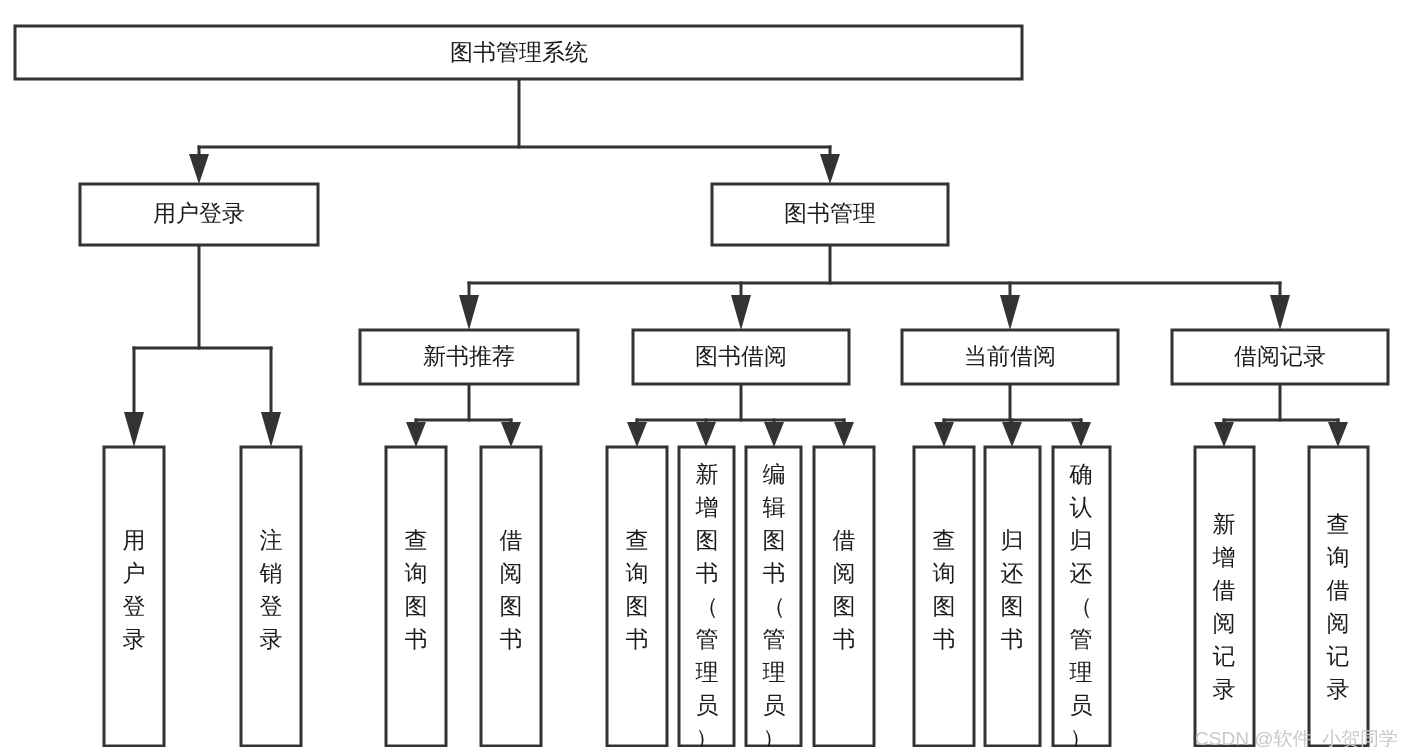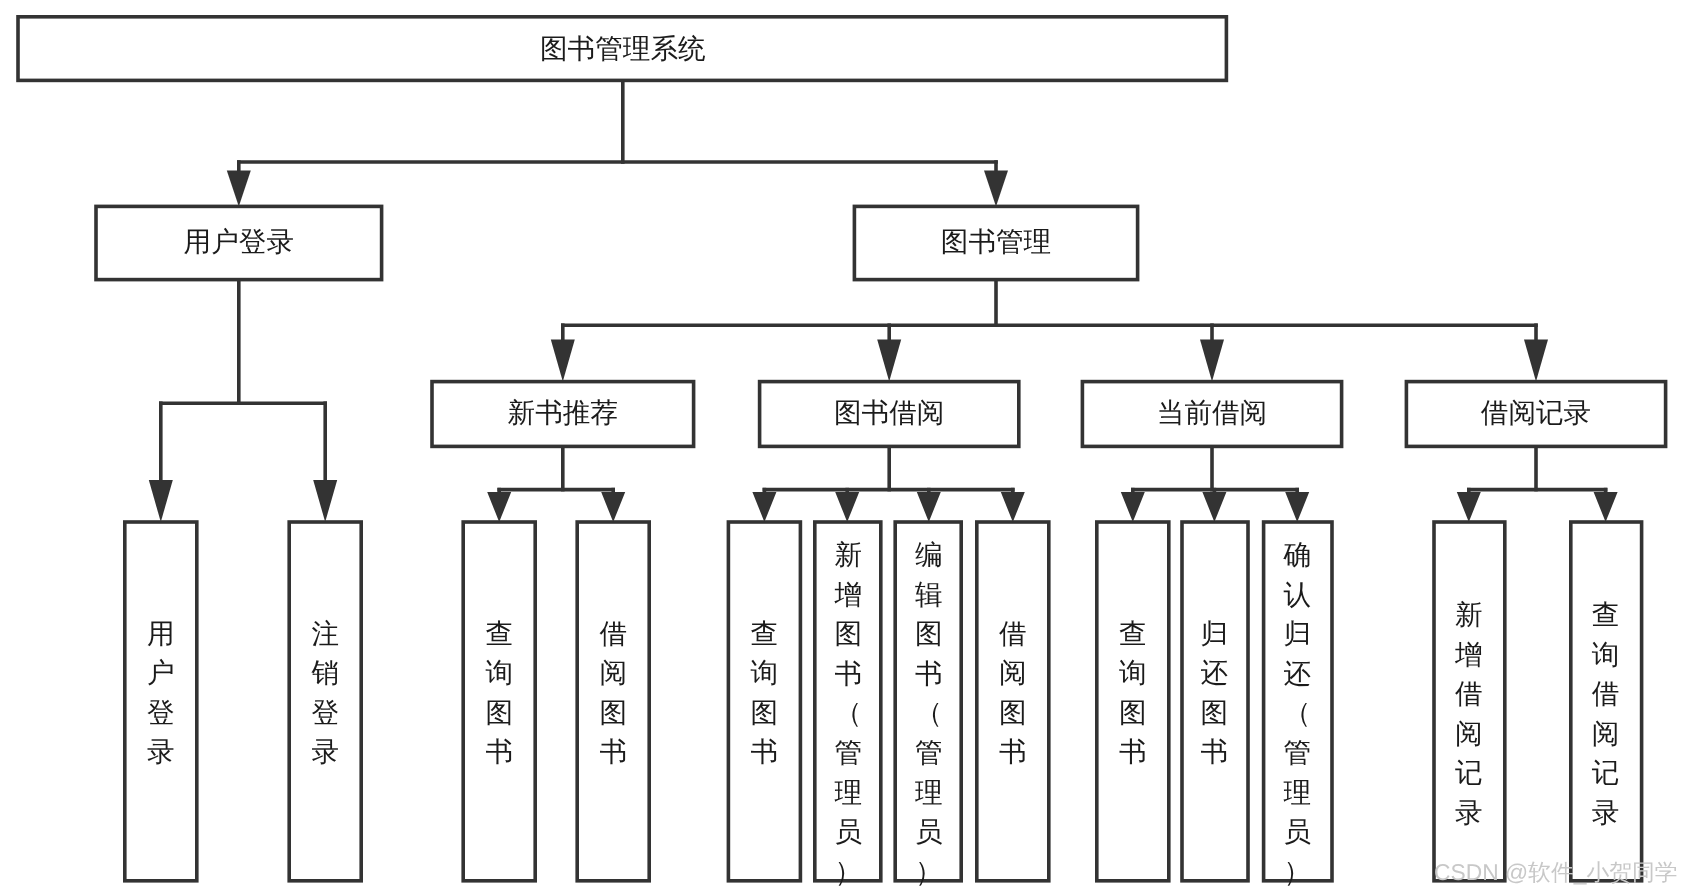--- a/index.html
+++ b/index.html
@@ -11,21 +11,21 @@
   body {
     width: 1405px;
     height: 747px;
     font-family: "Liberation Sans", "DejaVu Sans", sans-serif;
     overflow: hidden;
     position: relative;
   }
   #diagram-root {
     position: absolute;
     left: 0;
-    top: 0;
+    top: 12px;
     width: 1405px;
     height: 607px;
   }
   svg.diagram {
     display: block;
     width: 1405px;
     height: 747px;
   }
   .node-box {
     fill: #ffffff;

